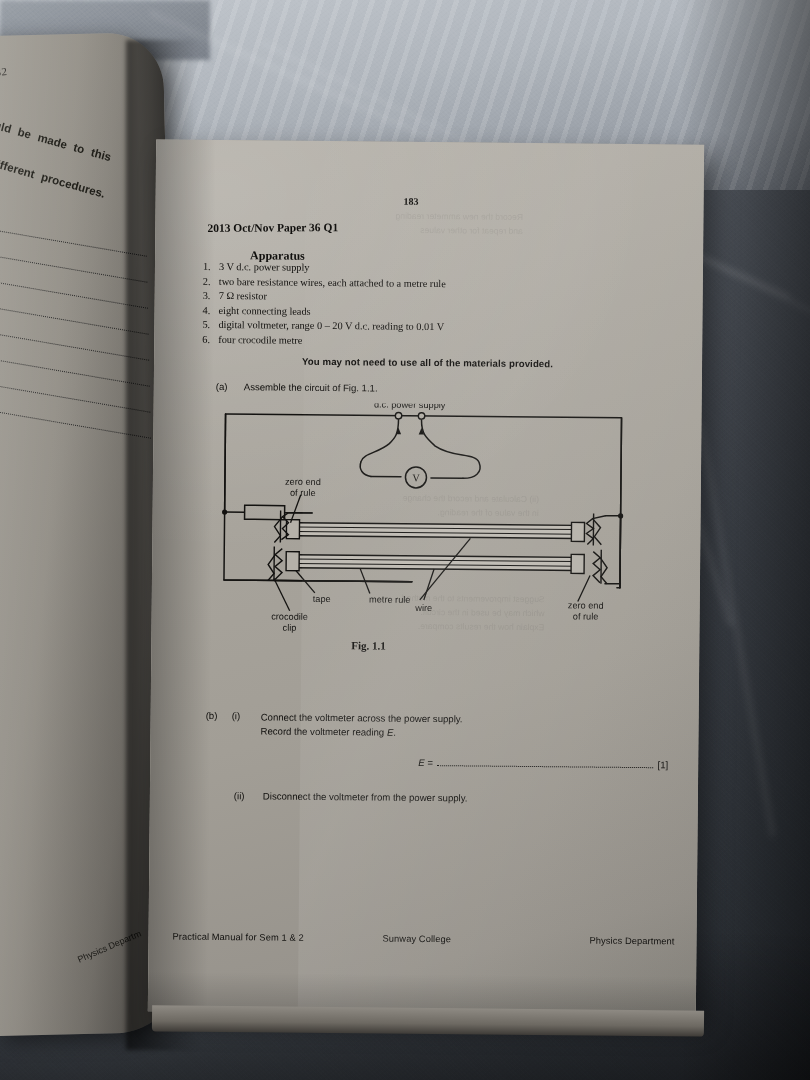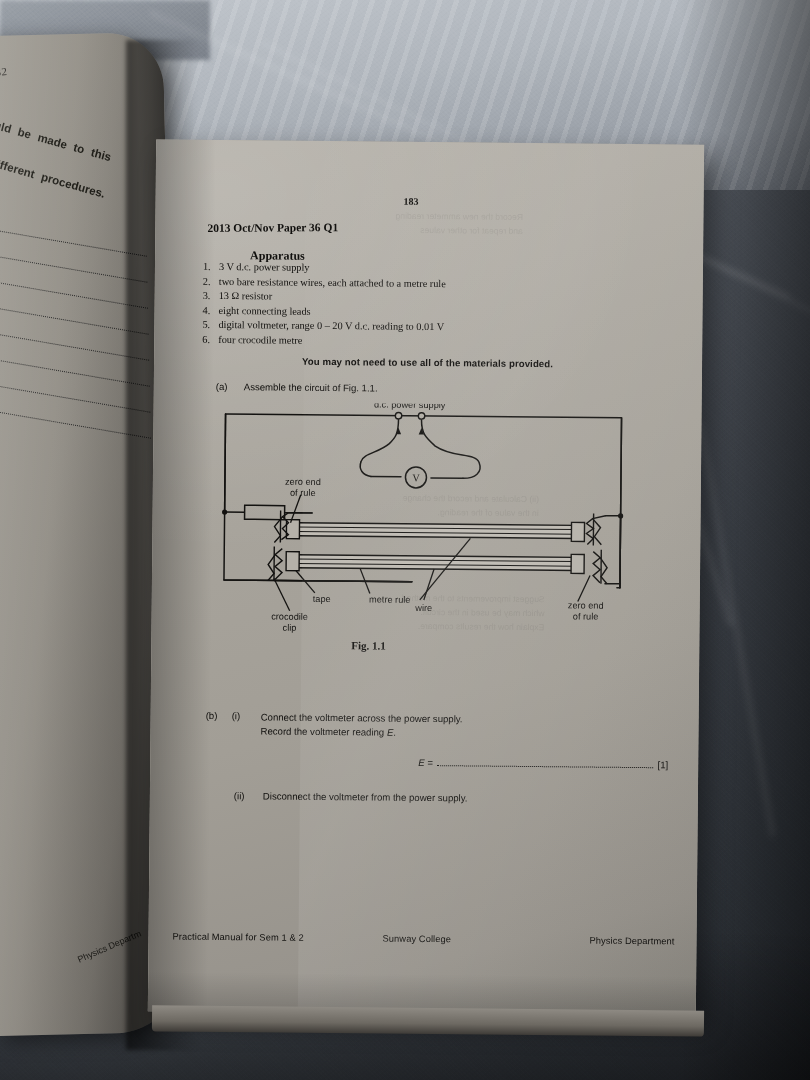--- a/index.html
+++ b/index.html
@@ -226,21 +226,21 @@
         <div class="ali">
             <span class="n">1.</span>
             <span>3 V d.c. power supply</span>
           </div>
         <div class="ali">
             <span class="n">2.</span>
             <span>two bare resistance wires, each attached to a metre rule</span>
           </div>
         <div class="ali">
             <span class="n">3.</span>
-            <span>13 Ω resistor</span>
+            <span>7 Ω resistor</span>
           </div>
         <div class="ali">
             <span class="n">4.</span>
             <span>eight connecting leads</span>
           </div>
         <div class="ali">
             <span class="n">5.</span>
             <span>digital voltmeter, range 0 – 20 V d.c. reading to 0.01 V</span>
           </div>
         <div class="ali">

